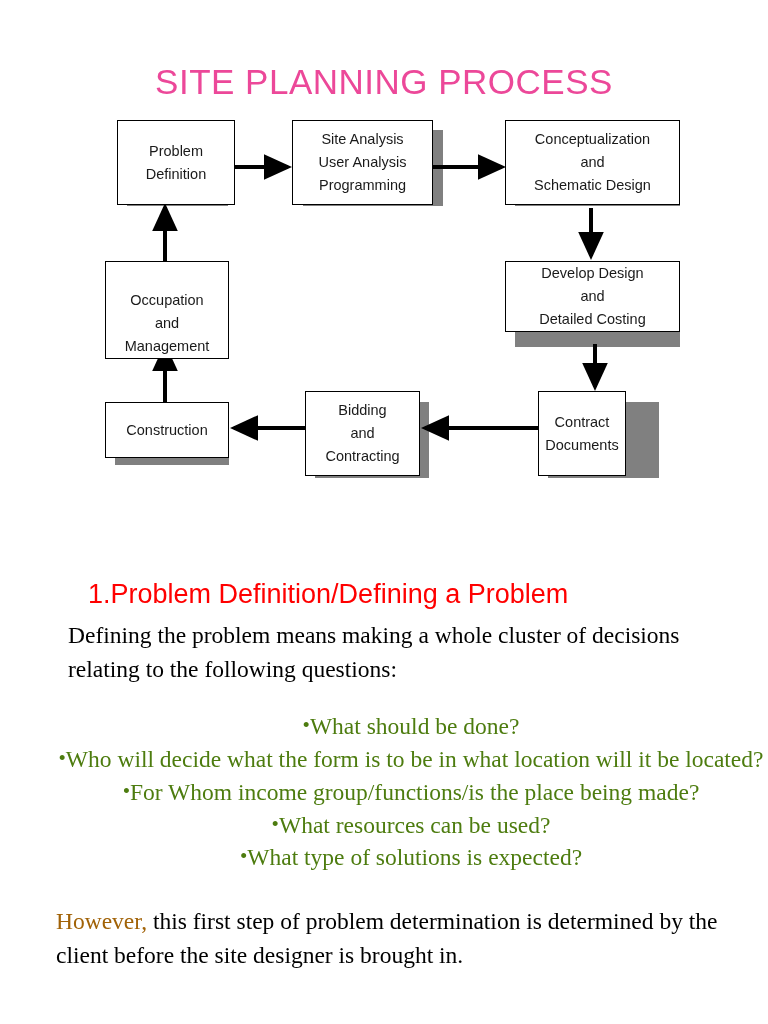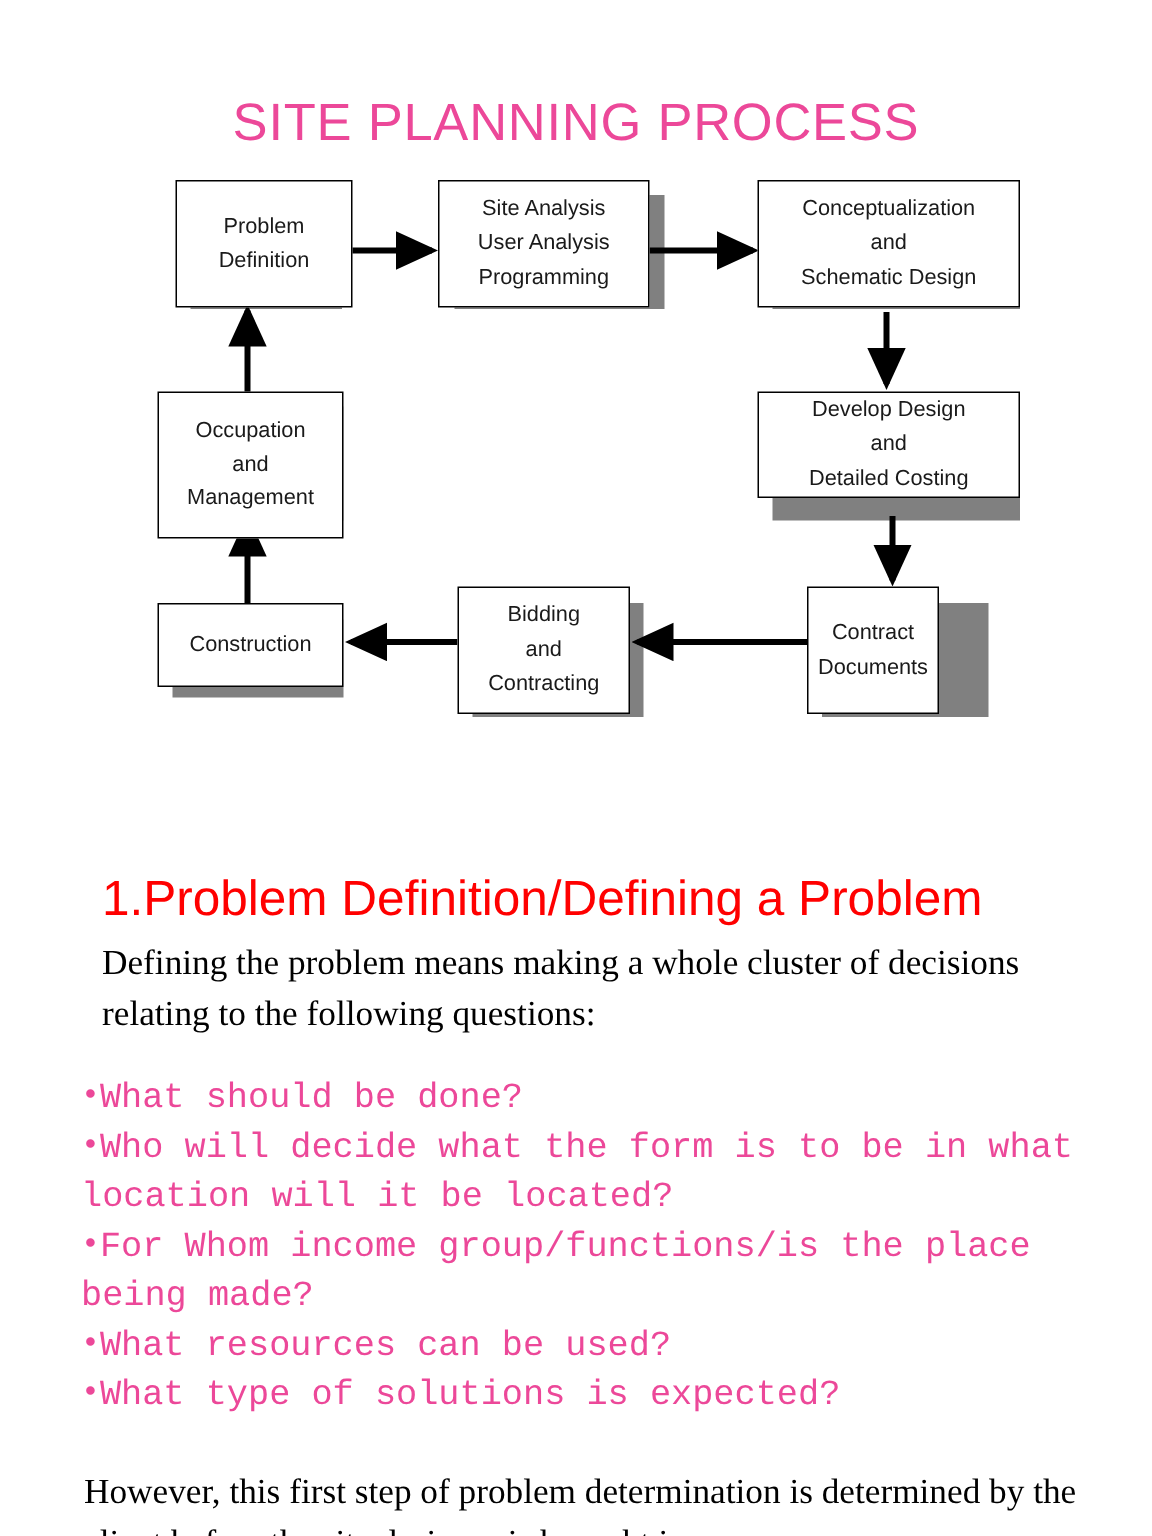--- a/index.html
+++ b/index.html
@@ -72,61 +72,62 @@
 
   
   #content {
     position: absolute;
     left: 0;
     top: 578px;
     width: 768px;
   }
   #section-heading {
     font-family: "Liberation Sans", sans-serif;
-    font-size: 33px;
+    font-size: 27px;
     color: #ff0000;
-    margin: 0 0 6px 68px;
+    margin: 0 0 6px 88px;
     line-height: 1.25;
     white-space: nowrap;
   }
   #intro-paragraph {
     font-family: "Liberation Serif", serif;
     font-size: 23.5px;
     line-height: 1.45;
     margin: 0 0 0 68px;
     width: 640px;
     color: #000000;
   }
   #question-list {
     list-style: none;
     margin: 24px 0 0 0;
     padding: 0 0 0 54px;
     width: 714px;
   }
   #question-list li {
-    font-family: Liberation Mono, monospace;
+    font-family: Liberation Serif, serif;
     font-size: 23.5px;
     line-height: 1.40;
-    color: #ec4899;
+    color: #4d7c0f;
     text-indent: 0;
+    text-align: center;
   }
   #question-list li .bullet-glyph {
     font-size: 21px;
     vertical-align: 0.08em;
   }
   #closing-paragraph {
     font-family: "Liberation Serif", serif;
     font-size: 23.5px;
     line-height: 1.45;
     margin: 30px 0 0 56px;
     width: 706px;
     color: #000000;
   }
   #closing-paragraph .however {
-    color: #000000;
+    color: #a16207;
   }
 </style>
 </head>
 <body>
 
 <div id="slide-title">SITE PLANNING PROCESS</div>
 
 <div id="flowchart">
 
   <div class="shadow" style="left:127px; top:130px; width:101px; height:76px;"></div>
@@ -167,21 +168,21 @@
   </div>
 
   <div class="node" style="left:292px; top:120px; width:141px; height:85px;">
     <span class="node-text">Site Analysis<br>User Analysis<br>Programming</span>
   </div>
 
   <div class="node" style="left:505px; top:120px; width:175px; height:85px;">
     <span class="node-text">Conceptualization<br>and<br>Schematic Design</span>
   </div>
 
-  <div class="node" style="left:105px; top:261px; width:124px; height:98px;">
+  <div class="node" style="left:105px; top:261px; width:124px; height:98px;align-items:flex-end;">
     <span class="node-text">Occupation<br>and<br>Management</span>
   </div>
 
   <div class="node" style="left:505px; top:261px; width:175px; height:71px;">
     <span class="node-text">Develop Design<br>and<br>Detailed Costing</span>
   </div>
 
   <div class="node" style="left:105px; top:402px; width:124px; height:56px;">
     <span class="node-text">Construction</span>
   </div>

